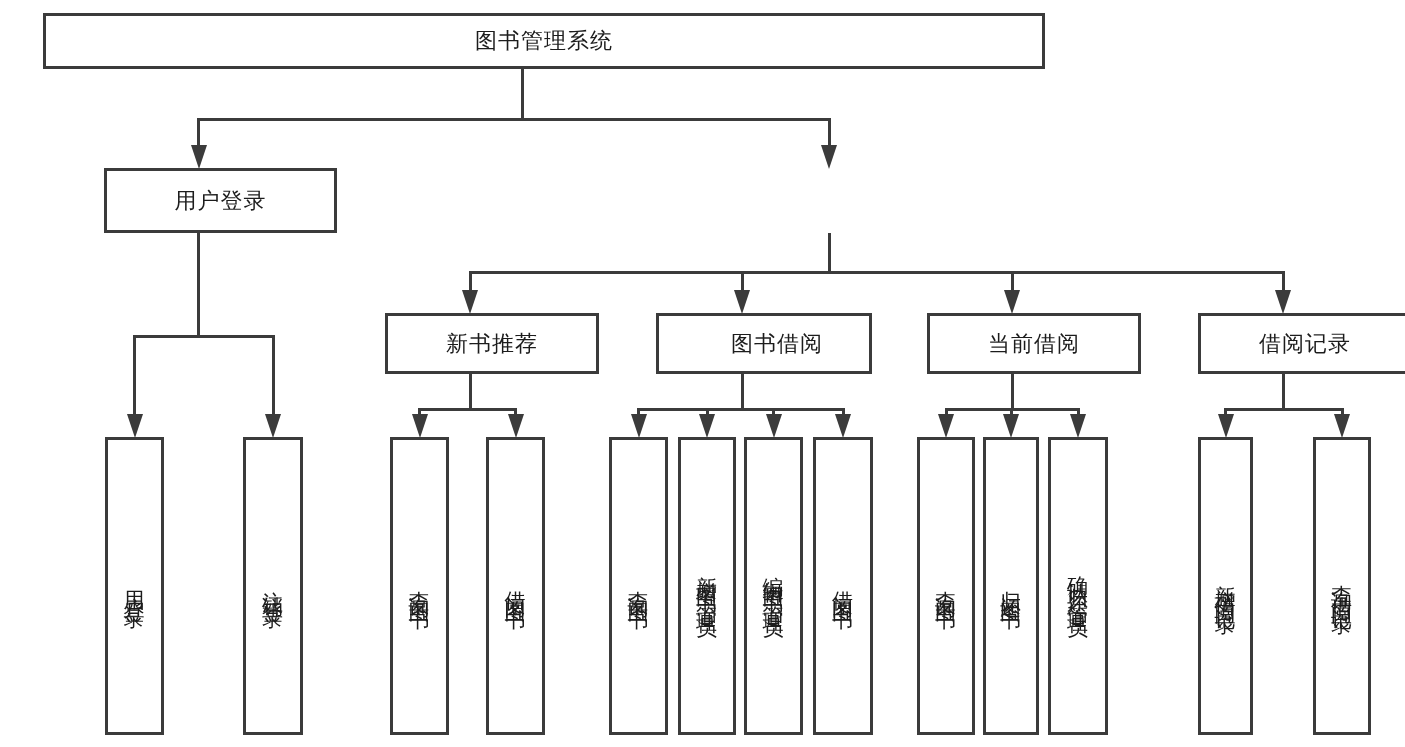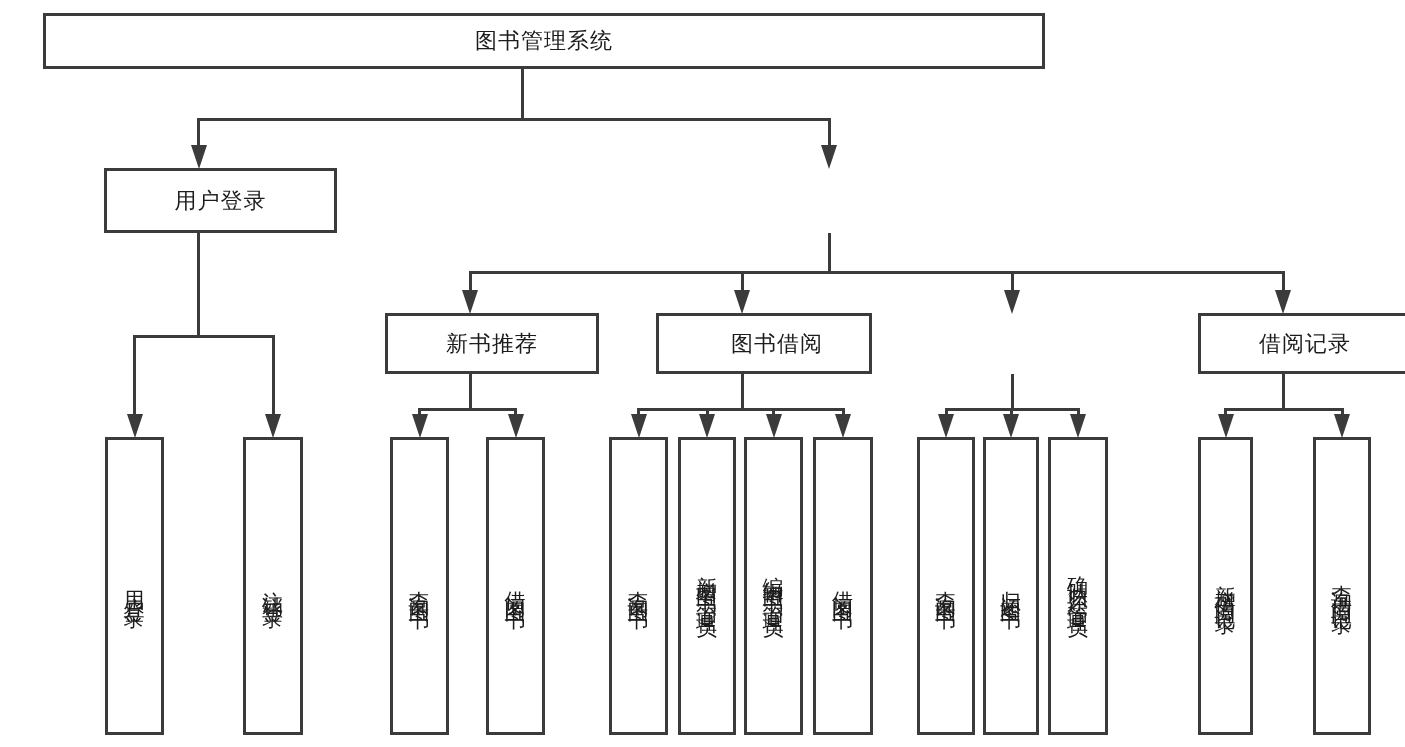--- a/index.html
+++ b/index.html
@@ -64,20 +64,23 @@
 
   <div class="box hbox" style="left:82px; top:168px; width:233px; height:65px;">
     <span>用户登录</span>
   </div>
 
   <div class="box hbox" style="left:363px; top:313px; width:214px; height:61px;">
     <span>新书推荐</span>
   </div>
   <div class="box hbox" style="left:634px; top:313px; width:216px; height:61px;padding-left:26px;">
     <span>图书借阅</span>
+  </div>
+  <div class="box hbox" style="left:905px; top:313px; width:214px; height:61px;">
+    <span>当前借阅</span>
   </div>
   <div class="box hbox" style="left:1176px; top:313px; width:214px; height:61px;">
     <span>借阅记录</span>
   </div>
 
   <div class="box vbox" style="left:105px; top:437px; width:59px; height:298px;">
     <span>用户登录</span>
   </div>
   <div class="box vbox" style="left:243px; top:437px; width:60px; height:298px;">
     <span>注销登录</span>

